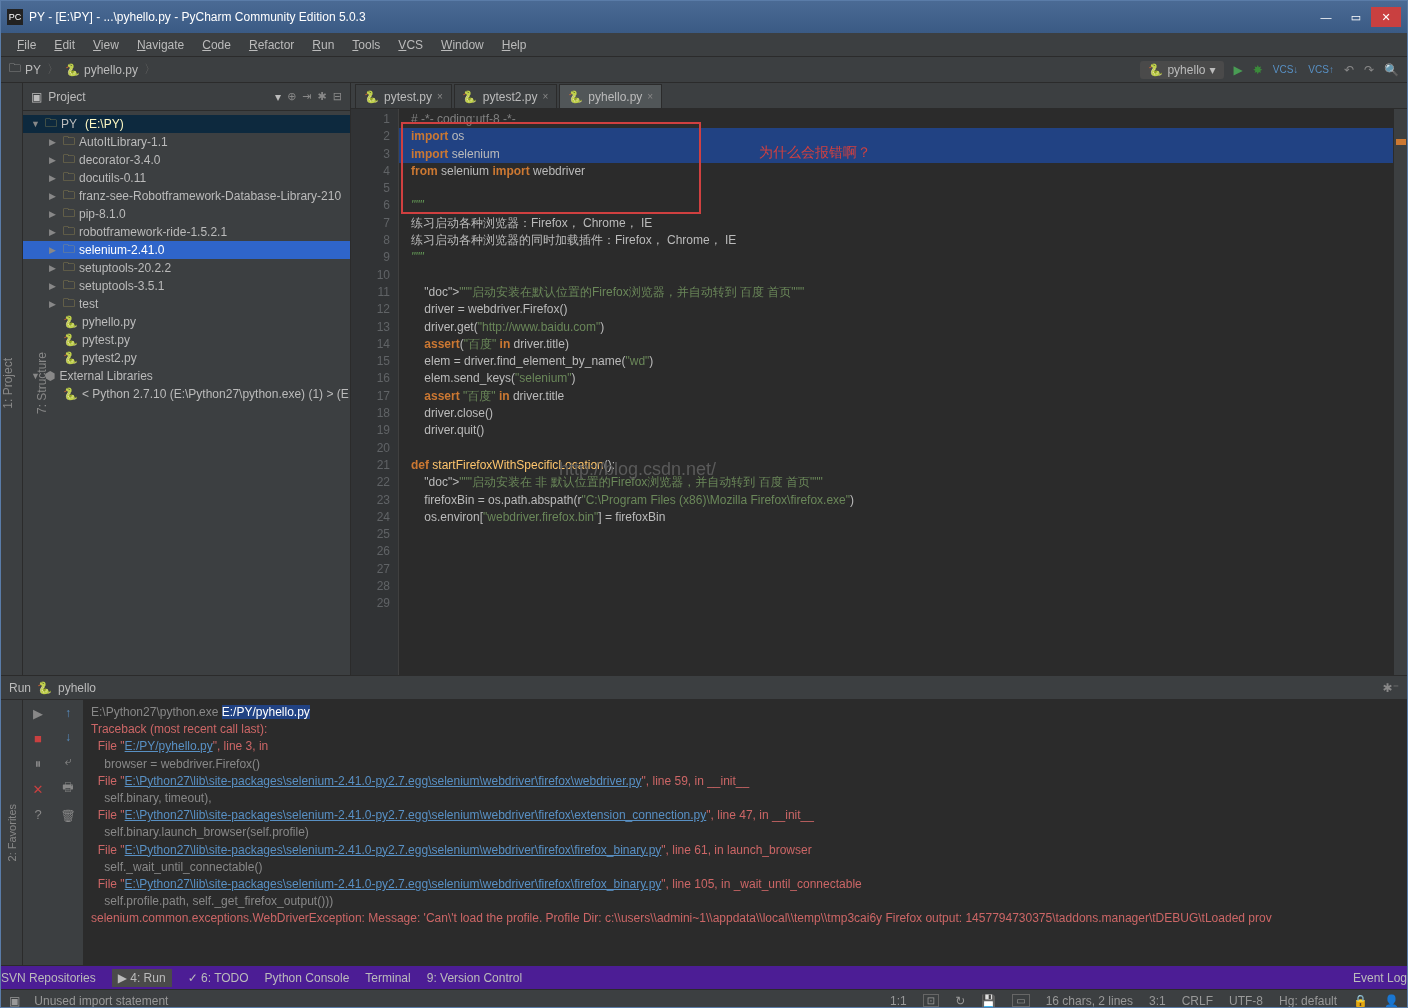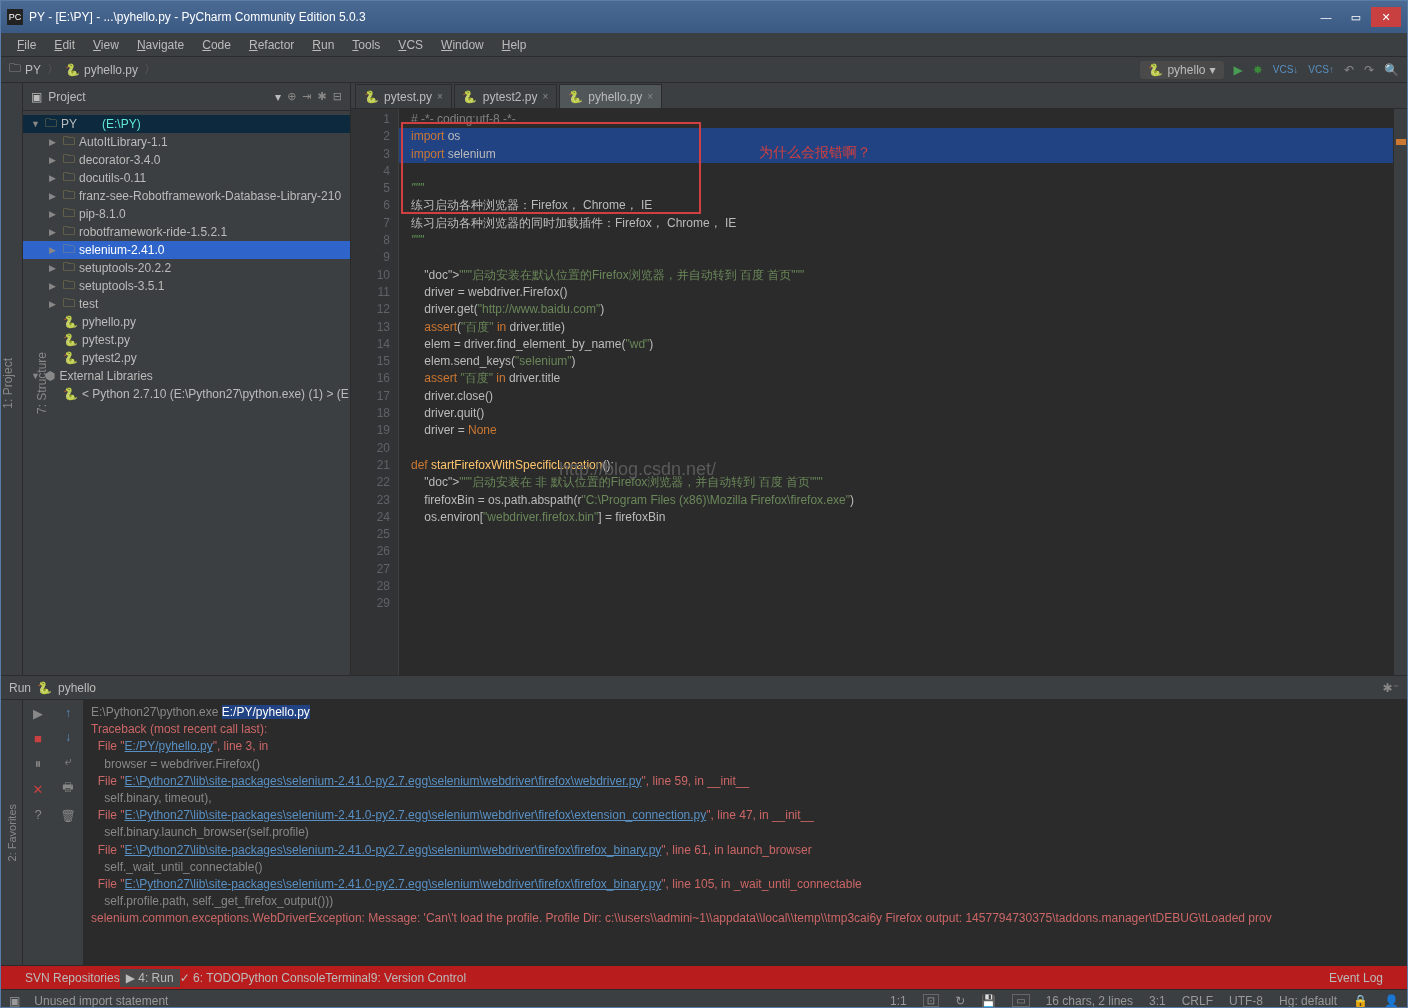--- a/index.html
+++ b/index.html
@@ -36,21 +36,21 @@
 .editor{flex:1;display:flex;flex-direction:column;background:#2b2b2b}
 .tabs{height:26px;display:flex;align-items:end;background:#3c3f41;border-bottom:1px solid #2b2b2b;padding-left:4px}
 .tab{height:24px;padding:0 8px;display:flex;align-items:center;gap:5px;background:#3c3f41;color:#bbb;border:1px solid #2b2b2b;border-bottom:none;margin-right:2px}
 .tab.active{background:#515658}
 .tab .x{color:#888;font-size:10px}
 .code{flex:1;display:flex;font-family:Consolas,monospace;font-size:13px;position:relative}
 .gutter{width:48px;background:#313335;text-align:right;padding:2px 8px 2px 0;color:#606366;line-height:17.3px;border-right:1px solid #404040}
 .codebody{flex:1;padding:2px 0;line-height:17.3px;position:relative}
 .codeline{padding-left:12px;white-space:pre}
 .codeline.selbg{background:#214283}
-.kw{color:#cc7832;font-weight:normal}
+.kw{color:#cc7832;font-weight:bold}
 .str{color:#6a8759}
 .cm{color:#808080}
 .doc{color:#629755;font-style:italic}
 .fn{color:#ffc66d}
 .redbox{position:absolute;border:2px solid #d04040;pointer-events:none}
 .anno{position:absolute;color:#d04040;font-size:14px;font-family:Liberation Serif, serif}
 .watermark{position:absolute;color:#5a5a5a;font-size:18px;font-family:Arial;pointer-events:none}
 .rightstrip{width:14px;background:#3c3f41;border-left:1px solid #2b2b2b}
 .rightstrip .warn{width:10px;height:6px;background:#cc7832;margin:30px auto 0}
 .runpanel{height:290px;border-top:1px solid #2b2b2b;display:flex;flex-direction:column;background:#2b2b2b}
@@ -60,21 +60,21 @@
 .runleft{width:22px;background:#3c3f41;border-right:1px solid #2b2b2b;writing-mode:vertical-lr;display:flex;align-items:center;justify-content:center}
 .runleft div{transform:rotate(180deg);color:#888;font-size:11px}
 .runbtns{width:30px;background:#3c3f41;display:flex;flex-direction:column;align-items:center;padding-top:6px;gap:10px}
 .runbtns div{color:#888;font-size:13px}
 .runbtns2{width:30px;background:#3c3f41;display:flex;flex-direction:column;align-items:center;padding-top:6px;gap:10px}
 .runbtns2 div{color:#888;font-size:12px}
 .console{flex:1;font-family:Consolas,monospace;font-size:13px;padding:4px 8px;line-height:17.2px;color:#888;overflow:hidden;white-space:pre}
 .console .err{color:#cc6666}
 .console .link{color:#5890c4;text-decoration:underline}
 .console .selrun{background:#214283;color:#fff}
-.bottombar{height:24px;background:#b91c1c;border-top:1px solid #2b2b2b;display:flex;align-items:center;padding:0 24px;color:#bbb;font-size:11px}
+.bottombar{height:24px;background:#4c1d95;border-top:1px solid #2b2b2b;display:flex;align-items:center;padding:0 0;gap:16px;color:#bbb;font-size:11px}
 .bottombar .active{background:#4a4a4a;padding:2px 6px}
 .bottombar .right{margin-left:auto}
 .statusbar{height:22px;background:#3c3f41;border-top:1px solid #2b2b2b;display:flex;align-items:center;padding:0 8px;gap:14px;color:#999;font-size:11px}
 .statusbar .right{margin-left:auto;display:flex;gap:16px;align-items:center}
 .statusbar .box{border:1px solid #666;padding:0 3px;font-size:10px}
 .pyico{color:#a9b7c6}
 </style>
 </head>
 <body>
 
@@ -140,21 +140,21 @@
       <span class="ico">⊕</span>
       <span class="ico">⇥</span>
       <span class="ico">✱</span>
       <span class="ico">⊟</span>
     </div>
     <div class="tree" id="tree">
         <div class="row sel" style="padding-left: 8px;">
           <span class="arrow">▼</span>
           <span class="dir">🗀</span>
           <span>PY</span>
-          <span style="color:#5eead4;margin-left:21px">(E:\PY)</span>
+          <span style="color:#fef9c3;margin-left:4px">(E:\PY)</span>
         </div>
         <div class="row" style="padding-left: 26px;">
           <span class="arrow">▶</span>
           <span class="dir">🗀</span>
           <span>AutoItLibrary-1.1</span>
         </div>
         <div class="row" style="padding-left: 26px;">
           <span class="arrow">▶</span>
           <span class="dir">🗀</span>
           <span>decorator-3.4.0</span>
@@ -246,36 +246,36 @@
       </div>
     <div class="code">
       <div class="gutter" id="gutter">1<br>2<br>3<br>4<br>5<br>6<br>7<br>8<br>9<br>10<br>11<br>12<br>13<br>14<br>15<br>16<br>17<br>18<br>19<br>20<br>21<br>22<br>23<br>24<br>25<br>26<br>27<br>28<br>29<br></div>
       <div class="codebody" id="codebody">
         <div class="redbox" style="left:2px;top:13px;width:300px;height:92px"></div>
         <div class="anno" style="left:360px;top:35px">为什么会报错啊？</div>
         <div class="watermark" style="left:160px;top:352px">http://blog.csdn.net/</div>
       <div class="codeline"><span class="cm"># -*- coding:utf-8 -*-</span></div>
           <div class="codeline selbg"><span class="kw">import</span> os</div>
           <div class="codeline selbg"><span class="kw">import</span> selenium</div>
+          <div class="codeline"><span class="kw">from</span> selenium <span class="kw">import</span> webdriver</div>
           <div class="codeline">&nbsp;</div>
           <div class="codeline"><span class="doc">"""</span></div>
           <div class="codeline">练习启动各种浏览器：Firefox， Chrome， IE</div>
           <div class="codeline">练习启动各种浏览器的同时加载插件：Firefox， Chrome， IE</div>
           <div class="codeline"><span class="doc">"""</span></div>
           <div class="codeline">&nbsp;</div>
           <div class="codeline">    <span class="&lt;span">"doc"</span>&gt;<span class="str">""</span><span class="str">"启动安装在默认位置的Firefox浏览器，并自动转到 百度 首页"</span><span class="str">""</span></div>
           <div class="codeline">    driver = webdriver.Firefox()</div>
           <div class="codeline">    driver.get(<span class="str">"http://www.baidu.com"</span>)</div>
           <div class="codeline">    <span class="kw">assert</span>(<span class="str">"百度"</span> <span class="kw">in</span> driver.title)</div>
           <div class="codeline">    elem = driver.find_element_by_name(<span class="str">"wd"</span>)</div>
           <div class="codeline">    elem.send_keys(<span class="str">"selenium"</span>)</div>
           <div class="codeline">    <span class="kw">assert</span> <span class="str">"百度"</span> <span class="kw">in</span> driver.title</div>
           <div class="codeline">    driver.close()</div>
           <div class="codeline">    driver.quit()</div>
-          <div class="codeline">    driver = <span class="kw">None</span></div>
           <div class="codeline">&nbsp;</div>
           <div class="codeline"><span class="kw">def</span> <span class="fn">startFirefoxWithSpecificLocation</span>():</div>
           <div class="codeline">    <span class="&lt;span">"doc"</span>&gt;<span class="str">""</span><span class="str">"启动安装在 非 默认位置的Firefox浏览器，并自动转到 百度 首页"</span><span class="str">""</span></div>
           <div class="codeline">    firefoxBin = os.path.abspath(r<span class="str">"C:\Program Files (x86)\Mozilla Firefox\firefox.exe"</span>)</div>
           <div class="codeline">    os.environ[<span class="str">"webdriver.firefox.bin"</span>] = firefoxBin</div>
           <div class="codeline">&nbsp;</div>
         </div>
       <div class="rightstrip">
           <div class="warn"></div>
         </div>

